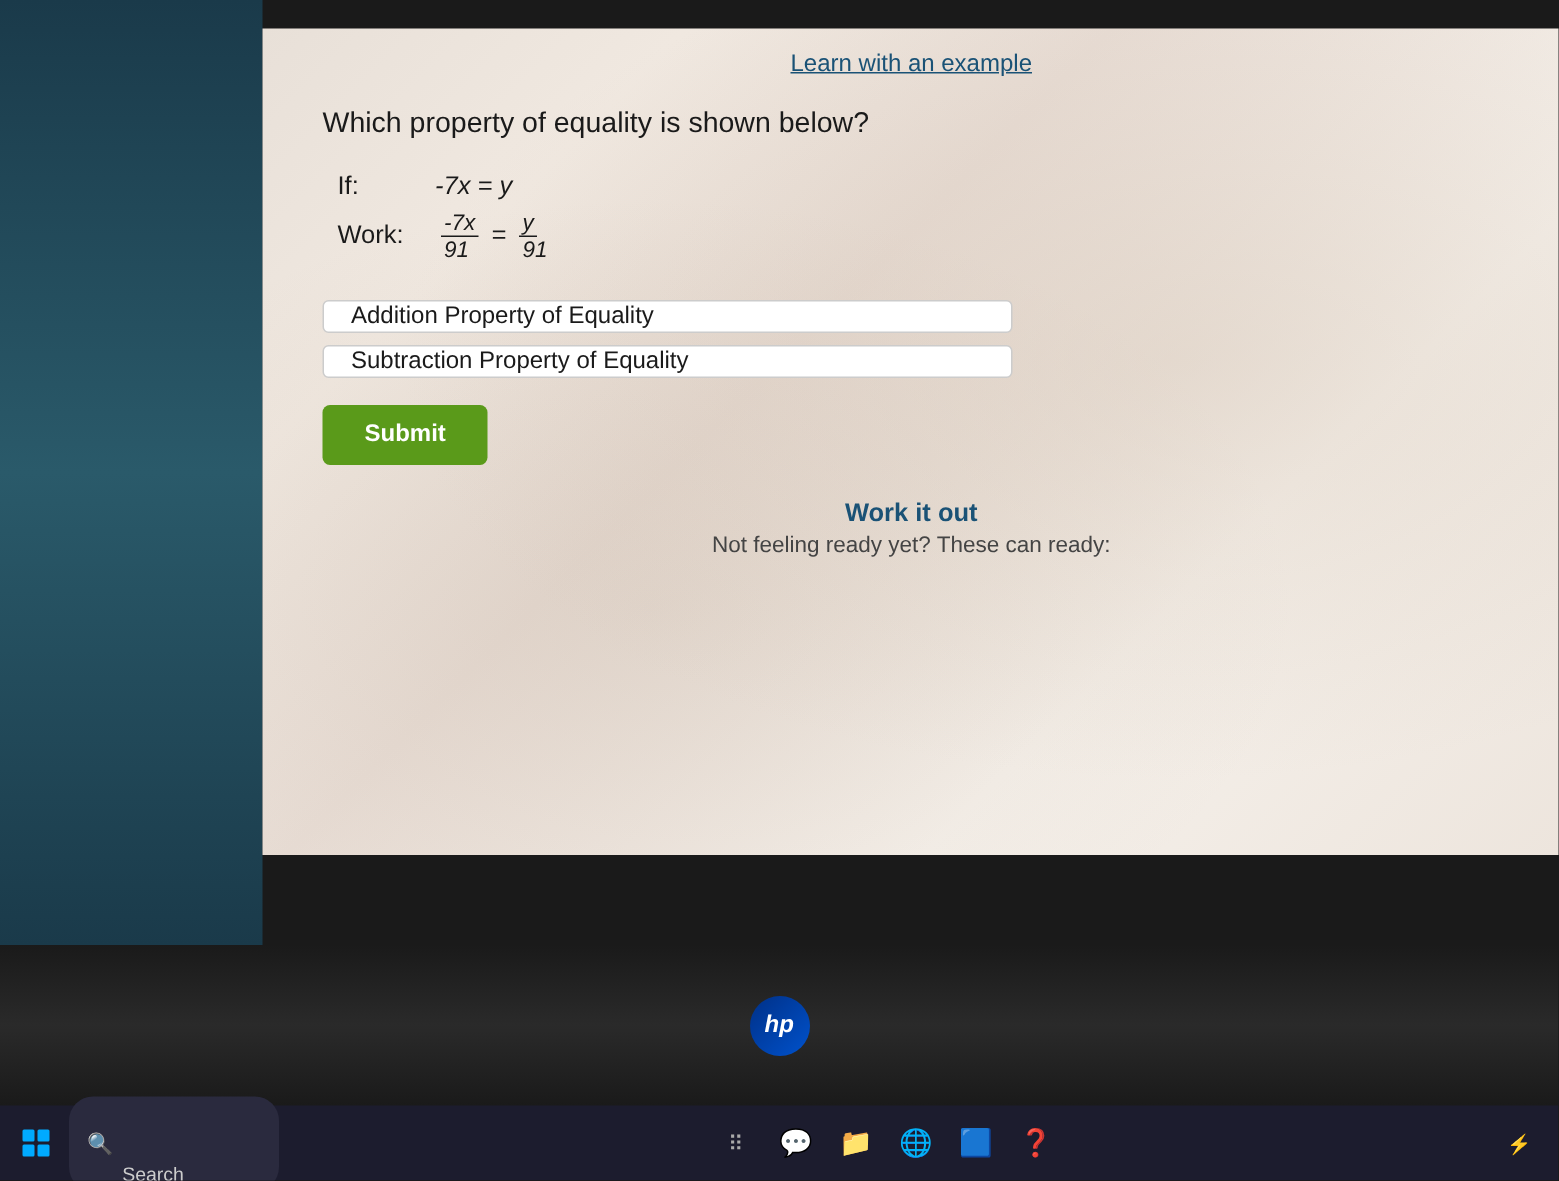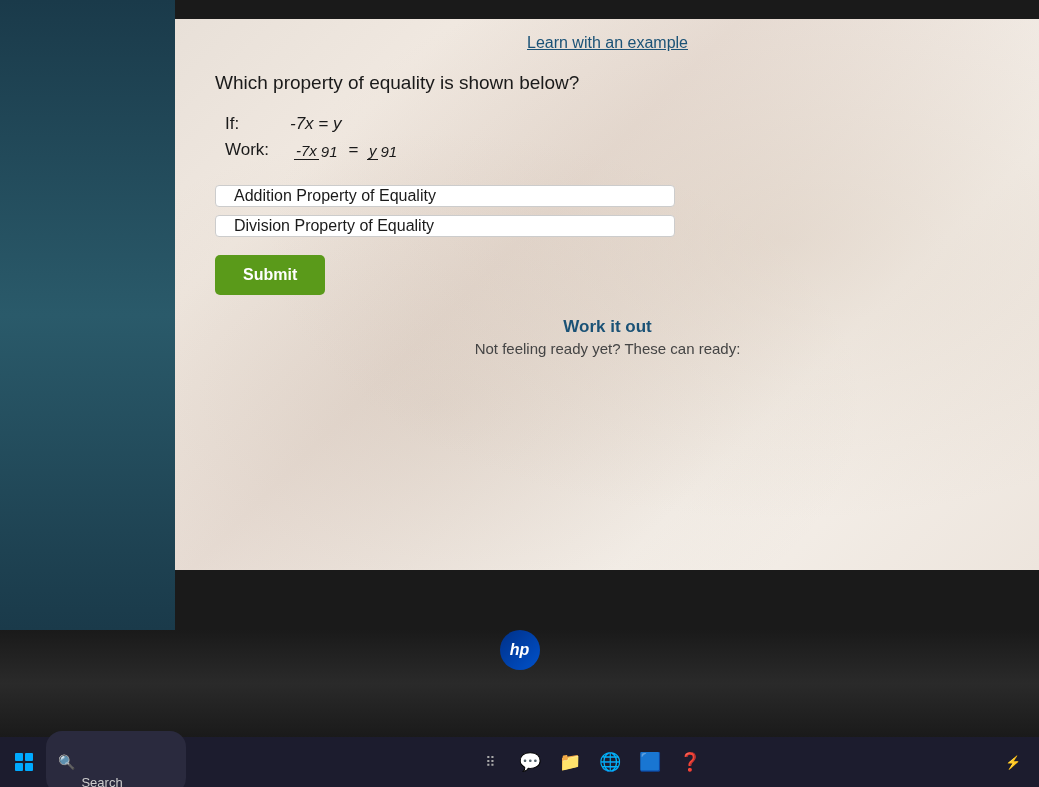--- a/index.html
+++ b/index.html
@@ -79,22 +79,22 @@
       min-width: 65px;
       font-weight: 400;
     }
 
     .eq-content {
       font-style: italic;
     }
 
     .fraction {
       display: inline-flex;
-      flex-direction: row;
-      align-items: flex-end;
+      flex-direction: column;
+      align-items: flex-start;
       vertical-align: middle;
       margin: 0 4px;
       font-style: italic;
     }
 
     .fraction .num {
       border-bottom: 1px solid #1a1a1a;
       padding: 0 2px;
       font-size: 15px;
     }
@@ -269,21 +269,21 @@
 
     
     .bottom-bezel {
       position: absolute;
       bottom: 50px;
       left: 0;
       width: 1039px;
       height: 107px;
       background: linear-gradient(180deg, #1a1a1a 0%, #2a2a2a 50%, #1a1a1a 100%);
       display: flex;
-      align-items: flex-start;
+      align-items: center;
       justify-content: center;
     }
 
     .neg {
       font-style: italic;
     }
   </style>
 </head>
 <body>
 
@@ -318,21 +318,21 @@
             <span class="num neg">y</span>
             <span class="den">91</span>
           </span>
         </span>
       </div>
     </div>
 
     
     <div class="options-container">
       <button class="option-btn">Addition Property of Equality</button>
-      <button class="option-btn">Division Property of Equality</button>
+      <button class="option-btn">Subtraction Property of Equality</button>
     </div>
 
     
     <button class="submit-btn">Submit</button>
 
     
     <div class="work-it-out">
       <div class="title">Work it out</div>
       <div class="subtitle">Not feeling ready yet? These can ready:</div>
     </div>

